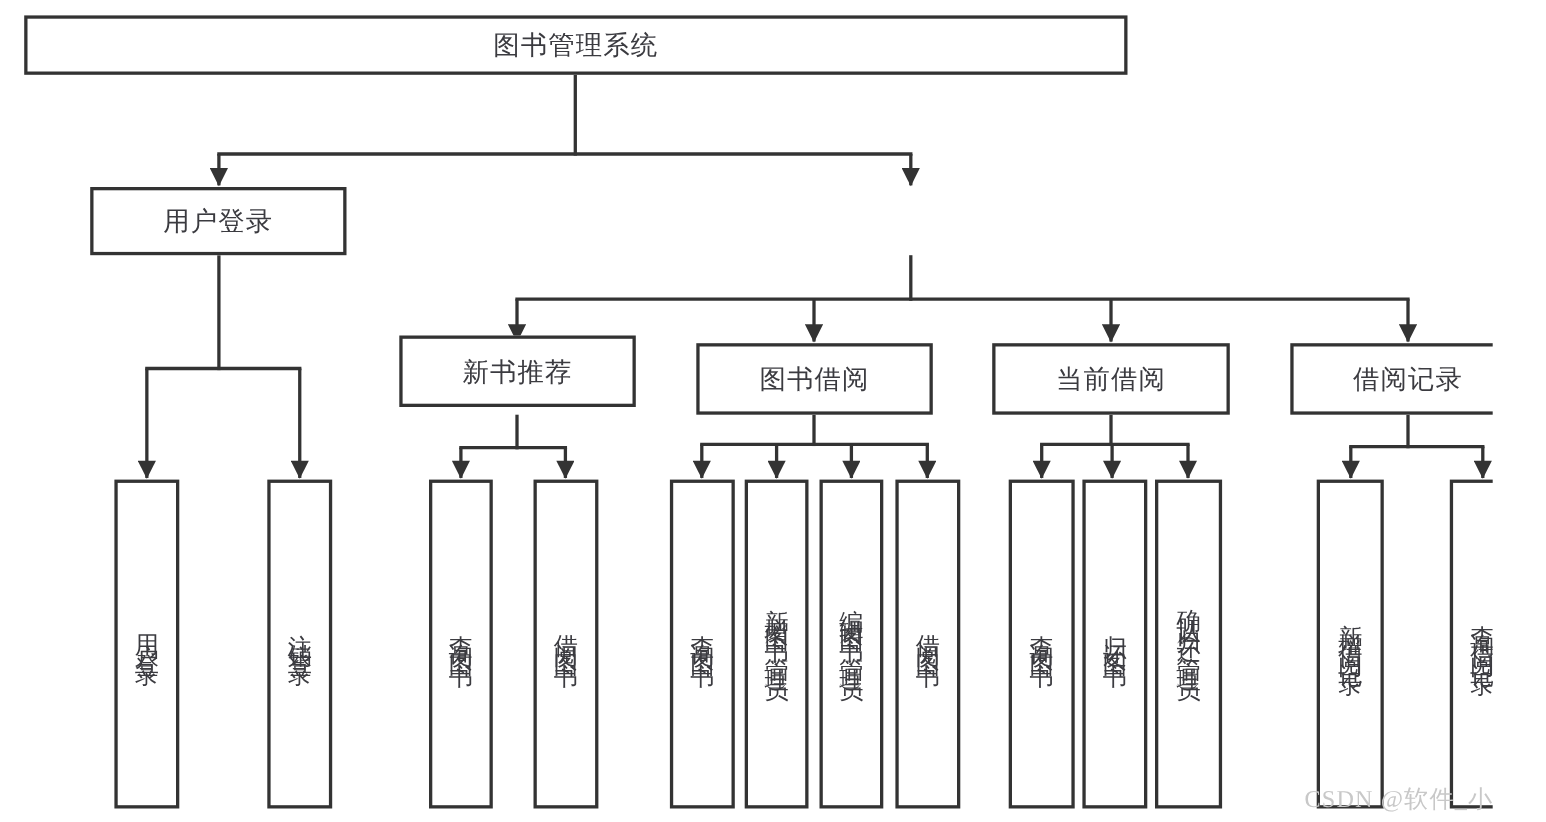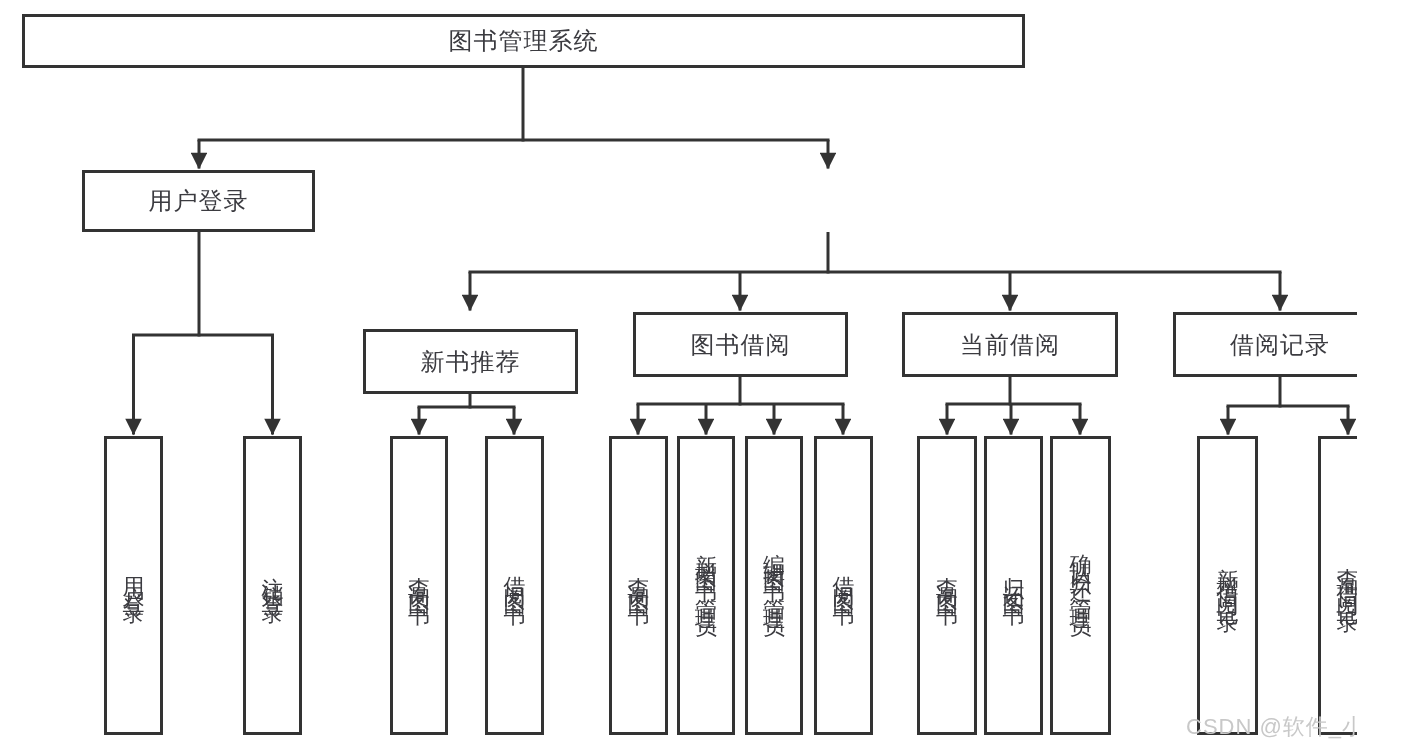--- a/index.html
+++ b/index.html
@@ -1,21 +1,21 @@
 <!DOCTYPE html>
 <html><head>
 <meta charset="utf-8">
 <style>
   html, body { margin: 0; padding: 0; background: #ffffff; }
   .canvas {
     position: relative;
     width: 1357px;
     height: 747px;
     background: #ffffff;
-    font-family: Liberation Sans, sans-serif;
+    font-family: Liberation Serif, serif;
     overflow: hidden;
   }
   svg.connectors {
     position: absolute;
     left: 0; top: 0;
     width: 1405px; height: 747px;
   }
   .node {
     position: absolute;
     box-sizing: border-box;
@@ -104,21 +104,21 @@
       <path d="M1226.5 406 H1349.5"></path>
       <line x1="1228" y1="406" x2="1228" y2="434.5" marker-end="url(#arr)"></line>
       <line x1="1348" y1="406" x2="1348" y2="434.5" marker-end="url(#arr)"></line>
     </g>
   </svg>
 
   <div class="node h-node" style="left:22px; top:14px; width:1003px; height:54px;">图书管理系统</div>
 
   <div class="node h-node" style="left:82px; top:170px; width:233px; height:62px;">用户登录</div>
 
-  <div class="node h-node" style="left:363px; top:329px; width:215px; height:65px;">新书推荐</div>
+  <div class="node h-node" style="left:363px; top:305px; width:215px; height:65px;">新书推荐</div>
   <div class="node h-node" style="left:633px; top:312px; width:215px; height:65px;">图书借阅</div>
   <div class="node h-node" style="left:902px; top:312px; width:216px; height:65px;">当前借阅</div>
   <div class="node h-node" style="left:1173px; top:312px; width:214px; height:65px;">借阅记录</div>
 
   <div class="node v-node" style="left:104px; top:436px; width:59px; height:299px;">用户登录</div>
   <div class="node v-node" style="left:243px; top:436px; width:59px; height:299px;">注销登录</div>
 
   <div class="node v-node" style="left:390px; top:436px; width:58px; height:299px;">查询图书</div>
   <div class="node v-node" style="left:485px; top:436px; width:59px; height:299px;">借阅图书</div>
 

